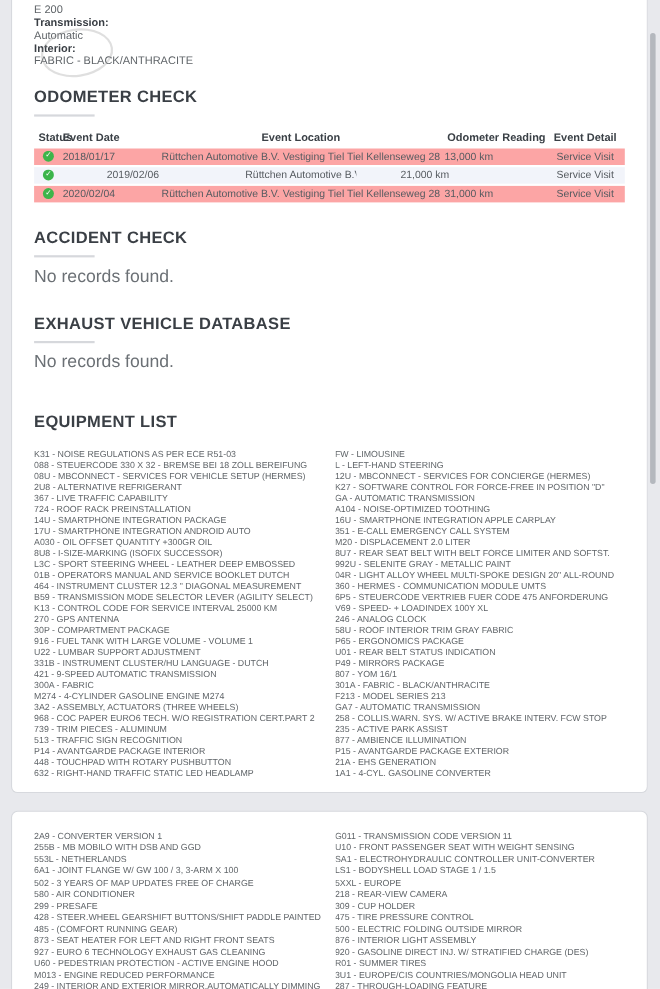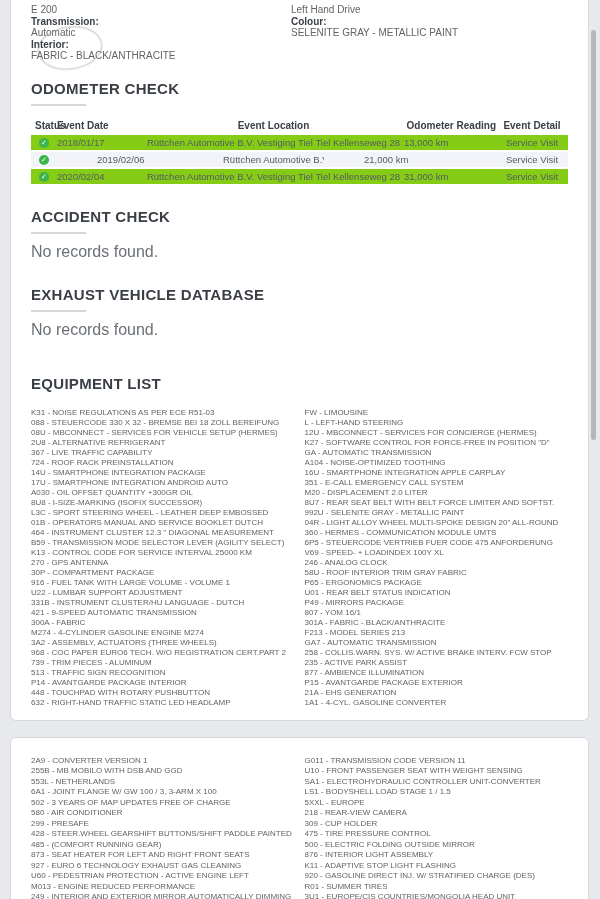--- a/index.html
+++ b/index.html
@@ -48,21 +48,21 @@
     align-items:center;
   }
   .odo-head { font-size:10px; font-weight:bold; color:#3a4046; padding:2px 0 4px 0; }
   .odo-head .h-status { text-align:left; padding-left:4px; }
   .odo-head .h-date { text-align:left; }
   .odo-head .h-loc { text-align:center; }
   .odo-head .h-odo { text-align:right; }
   .odo-head .h-detail { text-align:center; }
   .odo-row {
     font-size:9.5px; color:#565b60; height:15px; margin-bottom:2px;
-    background:#84cc16;
+    background:#fca5a5;
   }
   .odo-row.alt { background:#f2f4fa;gap:40px; }
   .cell { white-space:nowrap; overflow:hidden; }
   .cell.status { text-align:center; }
   .cell.loc { text-align:center; }
   .cell.odo { text-align:left; }
   .cell.detail { text-align:center; }
   .check-badge {
     display:inline-block; width:10px; height:10px; line-height:10px;
     border-radius:50%; background:#3cb54a; color:#ffffff;
@@ -96,25 +96,20 @@
 <div class="card" id="card1">
 
   <div class="vinfo">
     <div class="watermark-circle"></div>
     <div>
       <div class="vline">E 200</div>
       <div class="vline vlabel">Transmission:</div>
       <div class="vline">Automatic</div>
       <div class="vline vlabel">Interior:</div>
       <div class="vline">FABRIC - BLACK/ANTHRACITE</div>
-    </div>
-    <div>
-      <div class="vline">Left Hand Drive</div>
-      <div class="vline vlabel">Colour:</div>
-      <div class="vline">SELENITE GRAY - METALLIC PAINT</div>
     </div>
   </div>
 
   <div class="sec-odometer">
     <div class="section-title">ODOMETER CHECK</div>
     <div class="section-underline"></div>
     <div class="odo-table">
       <div class="odo-head">
         <span class="h-status">Status</span>
         <span class="h-date">Event Date</span>
@@ -239,37 +234,36 @@
         <div class="eq-line">255B - MB MOBILO WITH DSB AND GGD</div>
         <div class="eq-line">553L - NETHERLANDS</div>
         <div class="eq-line">6A1 - JOINT FLANGE W/ GW 100 / 3, 3-ARM X 100</div>
         <div class="eq-line">502 - 3 YEARS OF MAP UPDATES FREE OF CHARGE</div>
         <div class="eq-line">580 - AIR CONDITIONER</div>
         <div class="eq-line">299 - PRESAFE</div>
         <div class="eq-line">428 - STEER.WHEEL GEARSHIFT BUTTONS/SHIFT PADDLE PAINTED</div>
         <div class="eq-line">485 - (COMFORT RUNNING GEAR)</div>
         <div class="eq-line">873 - SEAT HEATER FOR LEFT AND RIGHT FRONT SEATS</div>
         <div class="eq-line">927 - EURO 6 TECHNOLOGY EXHAUST GAS CLEANING</div>
-        <div class="eq-line">U60 - PEDESTRIAN PROTECTION - ACTIVE ENGINE LEFT</div>
+        <div class="eq-line">U60 - PEDESTRIAN PROTECTION - ACTIVE ENGINE HOOD</div>
         <div class="eq-line">M013 - ENGINE REDUCED PERFORMANCE</div>
         <div class="eq-line">249 - INTERIOR AND EXTERIOR MIRROR,AUTOMATICALLY DIMMING</div>
         <div class="eq-line">531 - COMAND APS NTG5/NTG5.5</div>
       </div>
     <div>
         <div class="eq-line">G011 - TRANSMISSION CODE VERSION 11</div>
         <div class="eq-line">U10 - FRONT PASSENGER SEAT WITH WEIGHT SENSING</div>
         <div class="eq-line">SA1 - ELECTROHYDRAULIC CONTROLLER UNIT-CONVERTER</div>
         <div class="eq-line">LS1 - BODYSHELL LOAD STAGE 1 / 1.5</div>
         <div class="eq-line">5XXL - EUROPE</div>
         <div class="eq-line">218 - REAR-VIEW CAMERA</div>
         <div class="eq-line">309 - CUP HOLDER</div>
         <div class="eq-line">475 - TIRE PRESSURE CONTROL</div>
         <div class="eq-line">500 - ELECTRIC FOLDING OUTSIDE MIRROR</div>
         <div class="eq-line">876 - INTERIOR LIGHT ASSEMBLY</div>
-        <div class="eq-line">K11 - ADAPTIVE STOP LIGHT FLASHING</div>
         <div class="eq-line">920 - GASOLINE DIRECT INJ. W/ STRATIFIED CHARGE (DES)</div>
         <div class="eq-line">R01 - SUMMER TIRES</div>
         <div class="eq-line">3U1 - EUROPE/CIS COUNTRIES/MONGOLIA HEAD UNIT</div>
         <div class="eq-line">287 - THROUGH-LOADING FEATURE</div>
       </div>
   </div>
 </div>
 
 <div class="scrollbar-thumb"></div>
 

